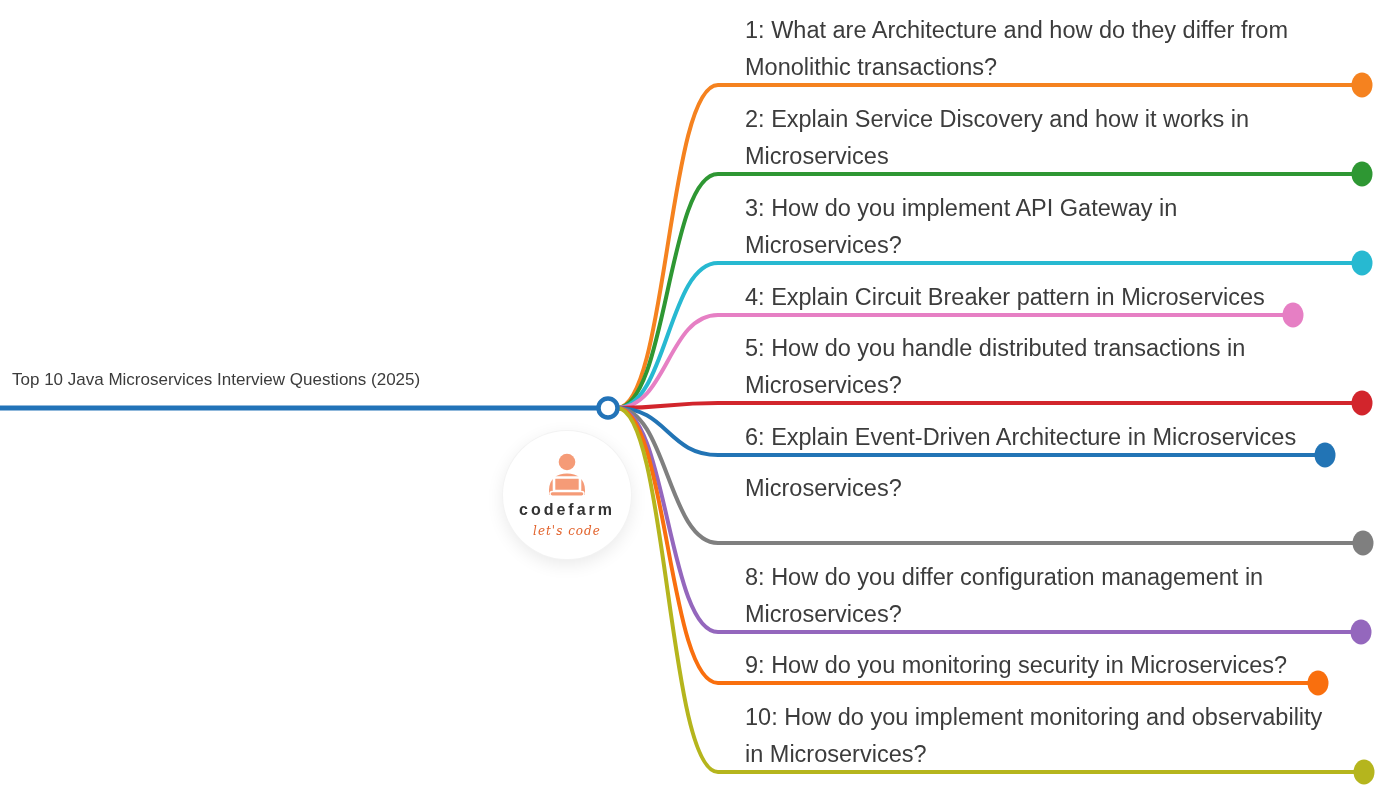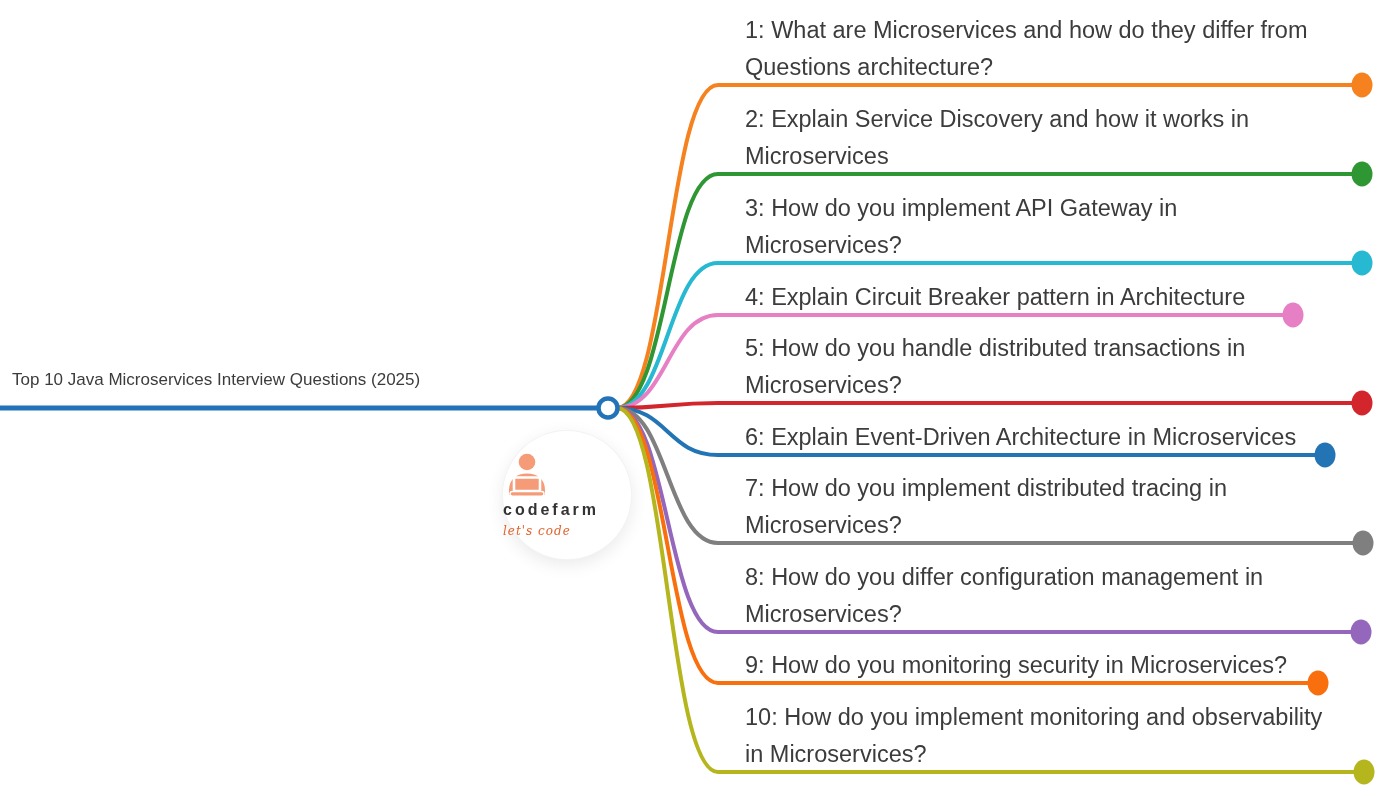--- a/index.html
+++ b/index.html
@@ -19,21 +19,21 @@
     position:absolute;left:745px;width:618px;z-index:3;
     font-size:23.5px;line-height:37px;color:#3c3c3c;
   }
   .branch-label .bl{display:block;}
 
   
   .logo-badge{
     position:absolute;left:503px;top:431px;width:128px;height:128px;z-index:1;
     background:#ffffff;border-radius:50%;
     box-shadow:0 0 0 1px #f3f3f3, 0 5px 18px rgba(0,0,0,0.09);
-    display:flex;flex-direction:column;justify-content:center;
+    display:flex;flex-direction:column;align-items:center;justify-content:center;
   }
   .logo-brand{
     font-size:16px;font-weight:bold;letter-spacing:3px;color:#333333;
     margin-top:3px;
   }
   .logo-tagline{
     font-family:"DejaVu Serif", serif;font-style:italic;
     font-size:12px;color:#e2622b;letter-spacing:1px;margin-top:5px;
   }
 </style>
@@ -86,43 +86,42 @@
       <rect x="7" y="39.5" width="34" height="4.6" rx="2.3" stroke="#ffffff" stroke-width="1.4"></rect>
     </g>
   </svg>
   <div class="logo-brand">codefarm</div>
   <div class="logo-tagline">let's code</div>
 </div>
 
 <div class="root-label">Top 10 Java Microservices Interview Questions (2025)</div>
 
 <div class="branch-label" style="top:12px">
-  <span class="bl">1: What are Microservices and how do they differ from</span>
-  <span class="bl">Questions architecture?</span>
+  <span class="bl">1: What are Architecture and how do they differ from</span>
+  <span class="bl">Monolithic transactions?</span>
 </div>
 <div class="branch-label" style="top:101px">
   <span class="bl">2: Explain Service Discovery and how it works in</span>
   <span class="bl">Microservices</span>
 </div>
 <div class="branch-label" style="top:190px">
   <span class="bl">3: How do you implement API Gateway in</span>
   <span class="bl">Microservices?</span>
 </div>
 <div class="branch-label" style="top:279px">
-  <span class="bl">4: Explain Circuit Breaker pattern in Architecture</span>
+  <span class="bl">4: Explain Circuit Breaker pattern in Microservices</span>
 </div>
 <div class="branch-label" style="top:330px">
   <span class="bl">5: How do you handle distributed transactions in</span>
   <span class="bl">Microservices?</span>
 </div>
 <div class="branch-label" style="top:419px">
   <span class="bl">6: Explain Event-Driven Architecture in Microservices</span>
 </div>
 <div class="branch-label" style="top:470px">
-  <span class="bl">7: How do you implement distributed tracing in</span>
   <span class="bl">Microservices?</span>
 </div>
 <div class="branch-label" style="top:559px">
   <span class="bl">8: How do you differ configuration management in</span>
   <span class="bl">Microservices?</span>
 </div>
 <div class="branch-label" style="top:647px">
   <span class="bl">9: How do you monitoring security in Microservices?</span>
 </div>
 <div class="branch-label" style="top:699px">

